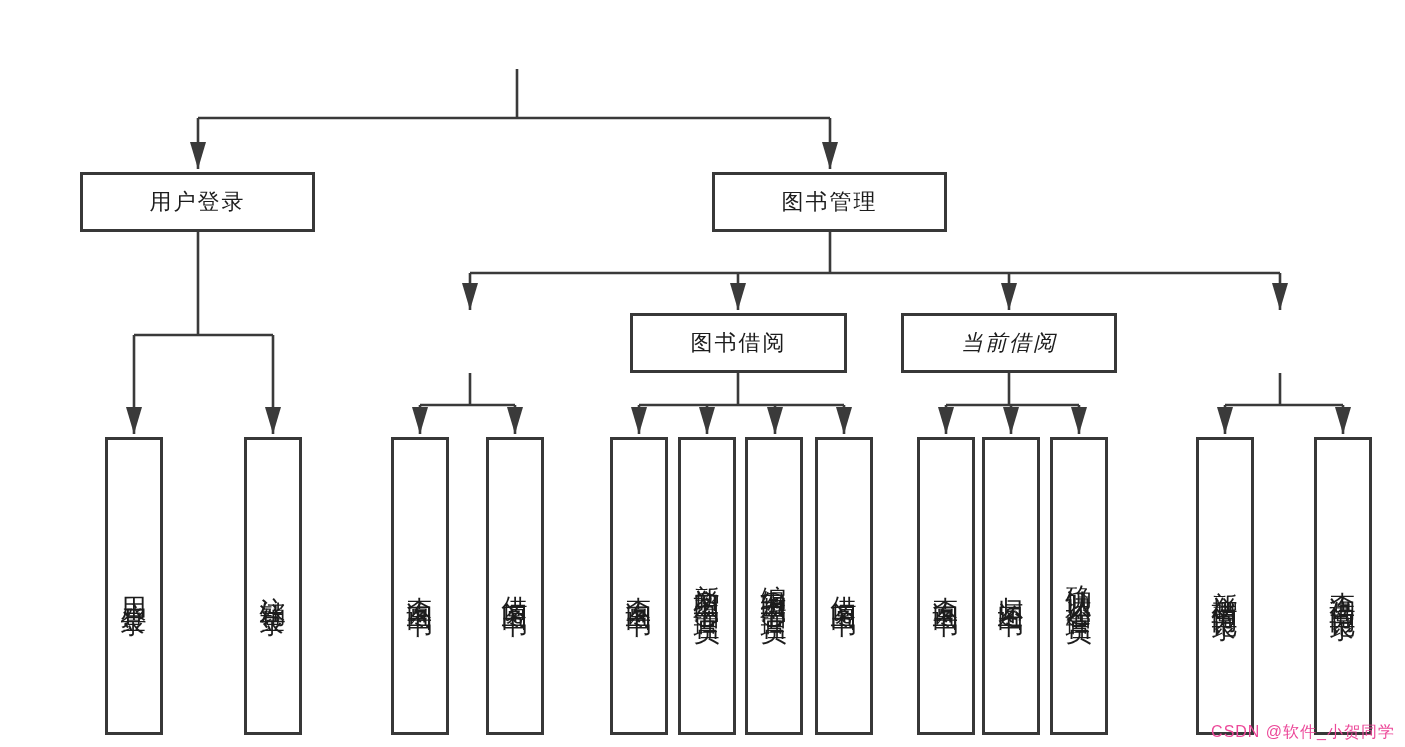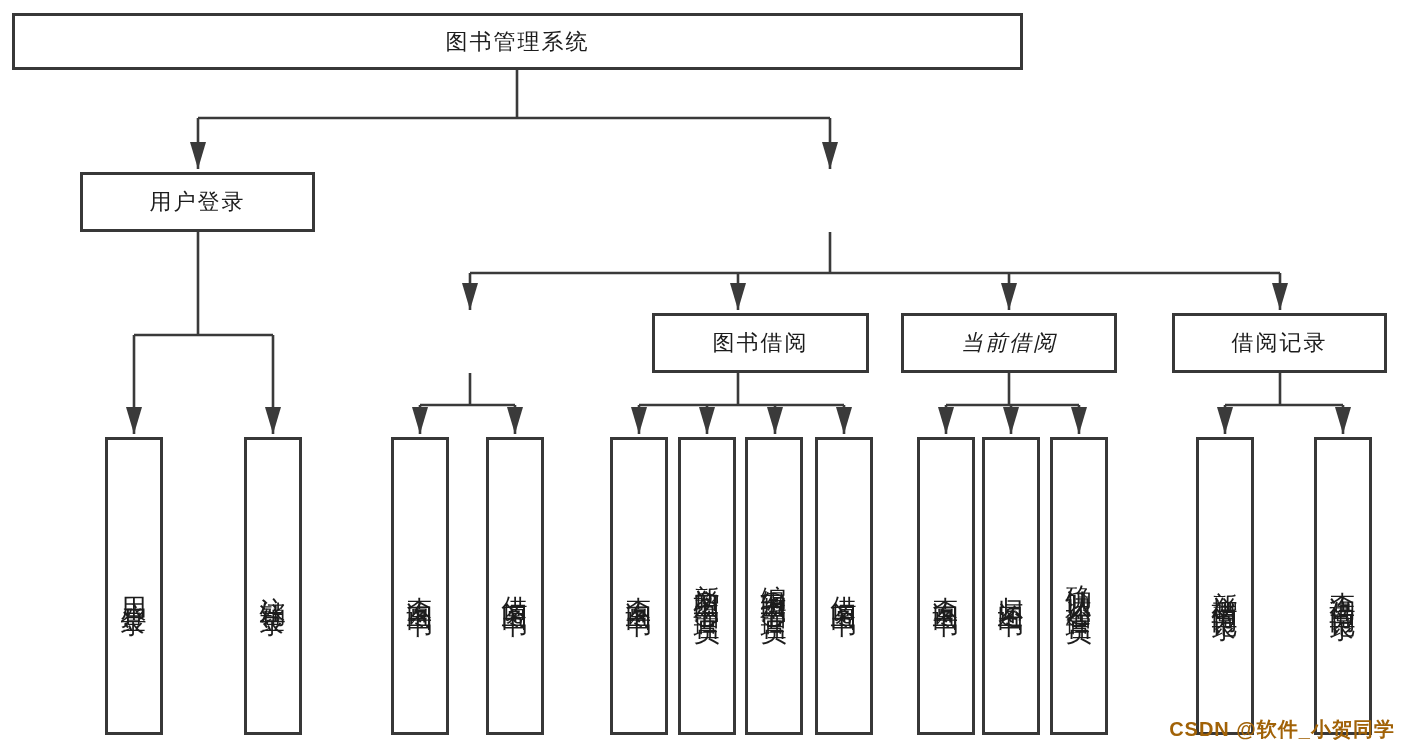--- a/index.html
+++ b/index.html
@@ -14,39 +14,39 @@
     border:3px solid #383838;display:flex;align-items:center;justify-content:center;
   }
   .hlabel{font-size:22px;letter-spacing:2px;white-space:nowrap;}
   
   .n-root{left:12px;top:13px;width:1011px;height:57px;}
   
   .n-user-login{left:80px;top:172px;width:235px;height:60px;}
   .n-book-mgmt{left:712px;top:172px;width:235px;height:60px;}
   
   .n-new-books{left:362px;top:313px;width:215px;height:60px;}
-  .n-book-borrow{left:630px;top:313px;width:217px;height:60px;margin-left:22px;}
+  .n-book-borrow{left:630px;top:313px;width:217px;height:60px;}
   .n-current-borrow{left:901px;top:313px;width:216px;height:60px;font-style:italic;}
   .n-borrow-records{left:1172px;top:313px;width:215px;height:60px;}
   
   .leaf{
     position:absolute;box-sizing:border-box;top:437px;width:58px;height:298px;
     background:#ffffff;border:3px solid #383838;
     writing-mode:vertical-rl;text-orientation:mixed;
     text-align:center;line-height:52px;font-size:26px;letter-spacing:5px;
     white-space:nowrap;overflow:hidden;
   }
   .l1{left:105px;}  .l2{left:244px;}
   .l3{left:391px;}  .l4{left:486px;}
   .l5{left:610px;}  .l6{left:678px;}  .l7{left:745px;}  .l8{left:815px;}
   .l9{left:917px;}  .l10{left:982px;} .l11{left:1050px;}
   .l12{left:1196px;}.l13{left:1314px;}
   .watermark{
-    position:absolute;right:10px;bottom:4px;font-size:20px;letter-spacing:1px;
-    color:#a16207;white-space:nowrap;font-weight:bold;
+    position:absolute;right:10px;bottom:4px;font-size:16px;letter-spacing:1px;
+    color:#ec4899;white-space:nowrap;
   }
 </style>
 </head>
 <body>
 
 <div id="canvas">
 
   <svg class="wires" viewBox="0 0 1405 747" xmlns="http://www.w3.org/2000/svg">
     <defs>
       <marker id="arrow" viewBox="0 0 28 18" markerWidth="28" markerHeight="18" refX="27" refY="9" orient="auto" markerUnits="userSpaceOnUse">
@@ -88,36 +88,33 @@
     <path d="M946,405 L946,434" marker-end="url(#arrow)"></path>
     <path d="M1011,405 L1011,434" marker-end="url(#arrow)"></path>
     <path d="M1079,405 L1079,434" marker-end="url(#arrow)"></path>
 
     <path d="M1280,373 L1280,405"></path>
     <path d="M1225,405 L1343,405"></path>
     <path d="M1225,405 L1225,434" marker-end="url(#arrow)"></path>
     <path d="M1343,405 L1343,434" marker-end="url(#arrow)"></path>
   </svg>
 
-  <div class="box n-root">
-    <span class="hlabel">图书管理系统</span>
-  </div>
 
   <div class="box n-user-login">
     <span class="hlabel">用户登录</span>
+  </div>
+  <div class="box n-book-mgmt">
+    <span class="hlabel">图书管理</span>
   </div>
 
   <div class="box n-book-borrow">
     <span class="hlabel">图书借阅</span>
   </div>
   <div class="box n-current-borrow">
     <span class="hlabel">当前借阅</span>
-  </div>
-  <div class="box n-borrow-records">
-    <span class="hlabel">借阅记录</span>
   </div>
 
   <div class="leaf l1">用户登录</div>
   <div class="leaf l2">注销登录</div>
   <div class="leaf l3">查询图书</div>
   <div class="leaf l4">借阅图书</div>
   <div class="leaf l5">查询图书</div>
   <div class="leaf l6">新增图书（管理员）</div>
   <div class="leaf l7">编辑图书（管理员）</div>
   <div class="leaf l8">借阅图书</div>

